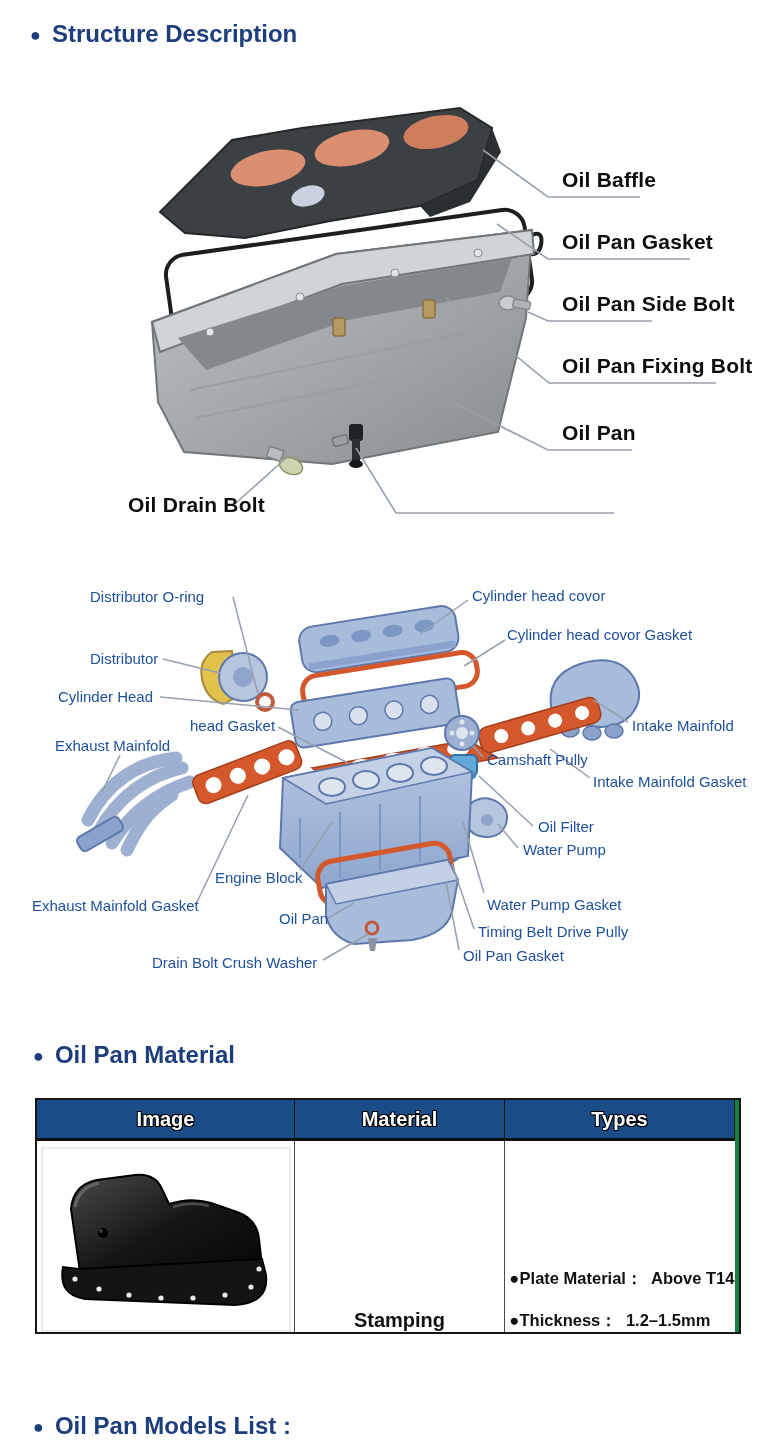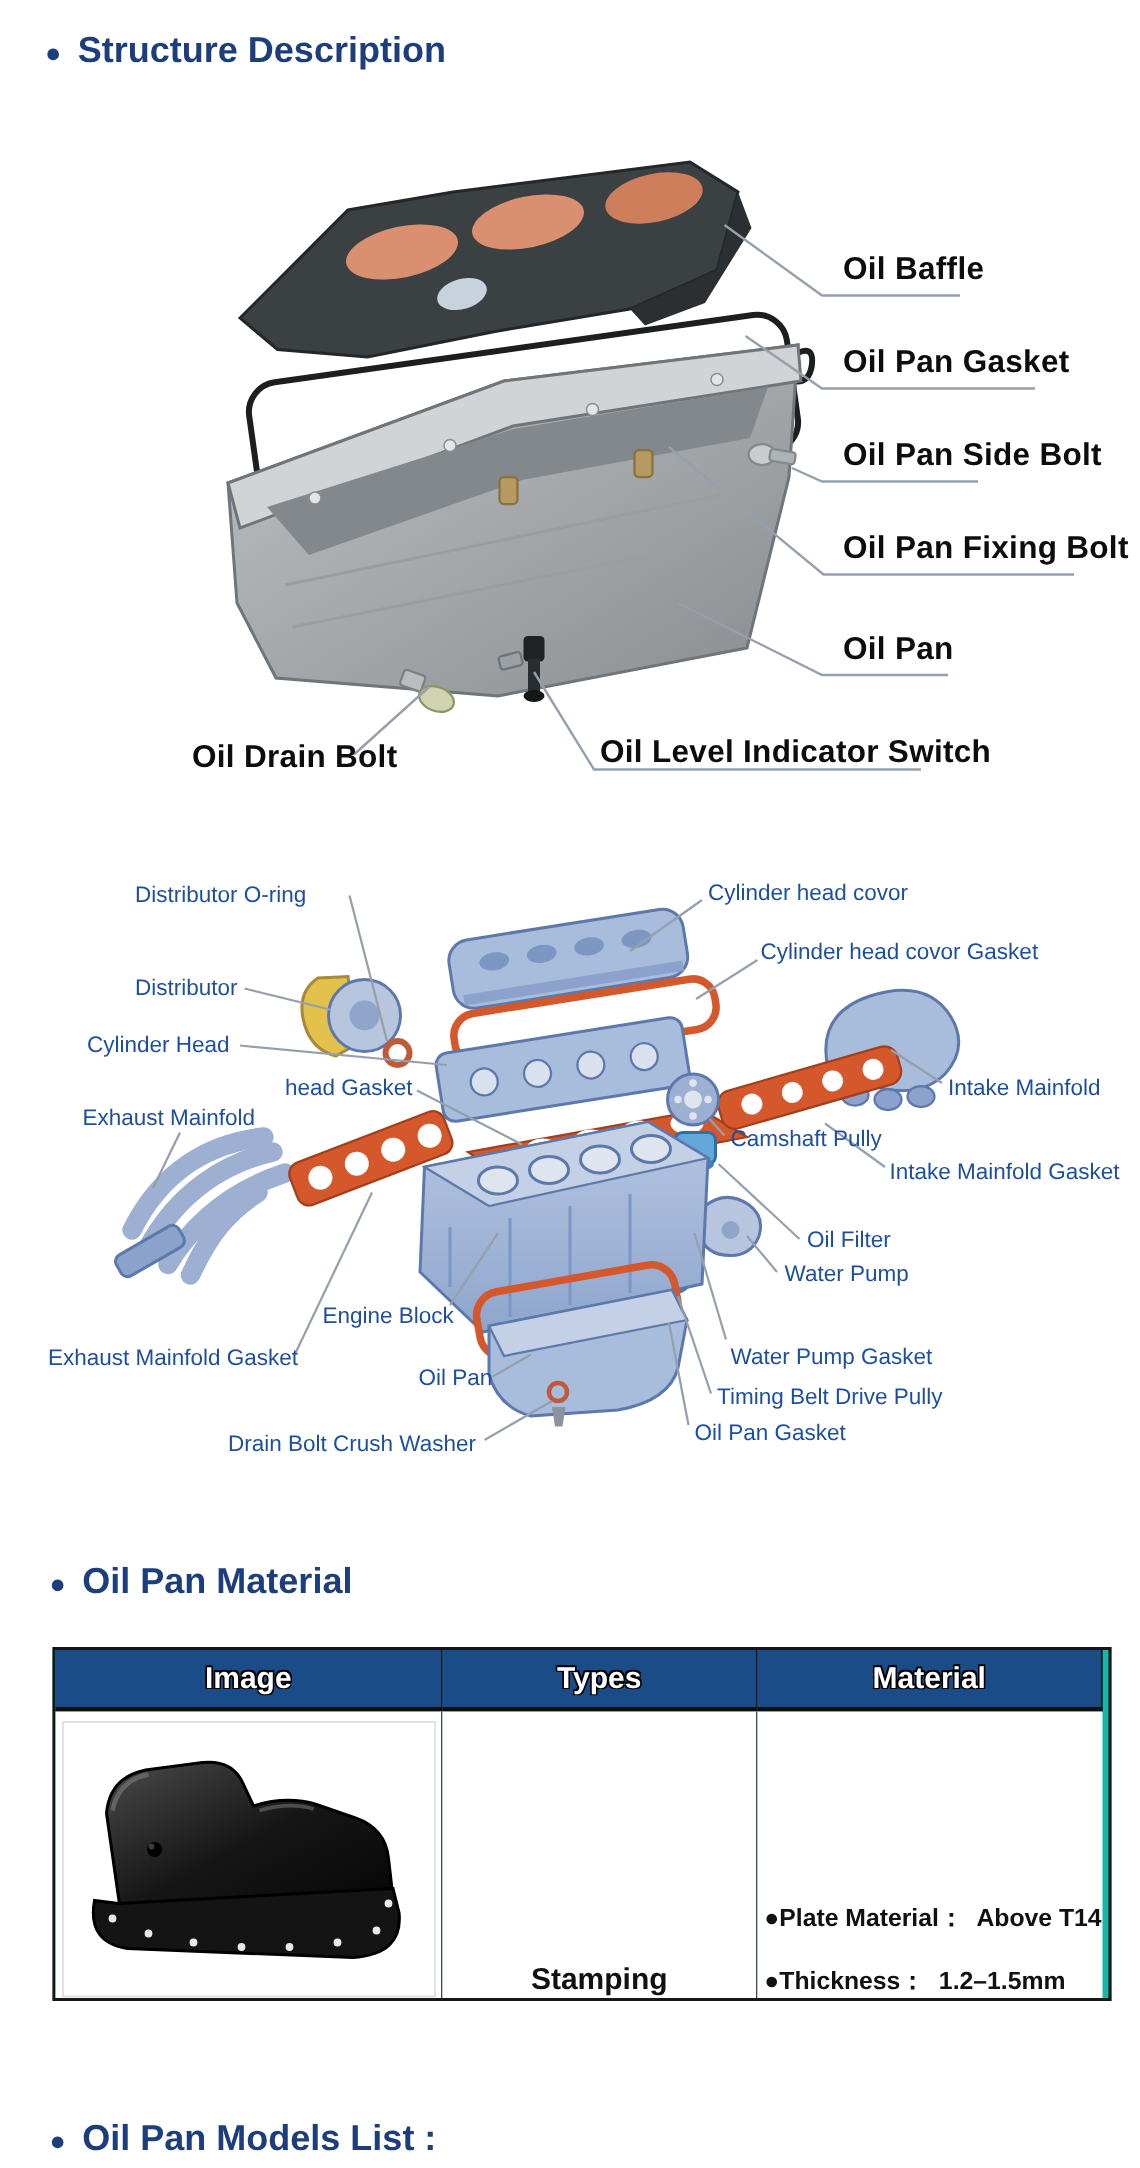--- a/index.html
+++ b/index.html
@@ -17,21 +17,21 @@
     position:absolute;font-weight:bold;font-size:21px;color:#0d0d0d;
     white-space:nowrap;letter-spacing:.2px;
   }
   .d2-label{
     position:absolute;font-weight:normal;font-size:15px;color:#1e4f9c;
     white-space:nowrap;
   }
   
   .mat-table{
     position:absolute;left:35px;top:1098px;width:702px;height:232px;
-    border:2px solid #161616;background:#14b8a6;display:grid;
+    border:2px solid #161616;background:#15803d;display:grid;
     grid-template-columns:258px 210px 230px;grid-template-rows:41px 1fr;
   }
   .mat-th{
     background:#1a4c87;color:#fff;font-weight:bold;font-size:20px;
     display:flex;align-items:center;justify-content:center;
     border-right:1px solid #111;border-bottom:3px solid #111;
     text-shadow:1px 1px 0 #000,-1px -1px 0 #000,1px -1px 0 #000,-1px 1px 0 #000;
   }
   .mat-th:last-child{border-right:none;}
   .mat-td{
@@ -123,21 +123,20 @@
       <polyline points="356,448 396,513 614,513"></polyline>
     </g>
   </svg>
 
   <div class="d1-label" style="left:562px;top:168px">Oil Baffle</div>
   <div class="d1-label" style="left:562px;top:230px">Oil Pan Gasket</div>
   <div class="d1-label" style="left:562px;top:292px">Oil Pan Side Bolt</div>
   <div class="d1-label" style="left:562px;top:354px">Oil Pan Fixing Bolt</div>
   <div class="d1-label" style="left:562px;top:421px">Oil Pan</div>
   <div class="d1-label" style="left:128px;top:493px">Oil Drain Bolt</div>
-  <div class="d1-label" style="left:400px;top:490px">Oil Level Indicator Switch</div>
 
   <svg class="layer" style="top:560px" width="760" height="450" viewBox="0 560 760 450">
 
     <g transform="rotate(-9 380 640)">
       <rect x="300" y="616" width="158" height="46" rx="14" fill="#a8bcdc" stroke="#5d79ab" stroke-width="2"></rect>
       <ellipse cx="330" cy="633" rx="10" ry="6" fill="#7d97c4"></ellipse>
       <ellipse cx="362" cy="633" rx="10" ry="6" fill="#7d97c4"></ellipse>
       <ellipse cx="394" cy="633" rx="10" ry="6" fill="#7d97c4"></ellipse>
       <ellipse cx="426" cy="633" rx="10" ry="6" fill="#7d97c4"></ellipse>
       <rect x="306" y="652" width="148" height="7" fill="#8aa2cc"></rect>
@@ -293,22 +292,22 @@
   <div class="d2-label" style="left:463px;top:947px">Oil Pan Gasket</div>
   <div class="d2-label" style="left:152px;top:954px">Drain Bolt Crush Washer</div>
 
   <div class="heading" style="left:33px;top:1041px">
     <span class="dot">●</span>
     <span>Oil Pan Material</span>
   </div>
 
   <div class="mat-table">
     <div class="mat-th">Image</div>
+    <div class="mat-th">Material</div>
     <div class="mat-th">Types</div>
-    <div class="mat-th">Material</div>
 
     <div class="mat-td">
       <svg width="250" height="185" viewBox="0 0 250 185">
         <defs>
           <linearGradient id="blackPan" x1="0" y1="0" x2="1" y2="1">
             <stop offset="0" stop-color="#4a4a4a"></stop>
               <stop offset=".5" stop-color="#161616"></stop>
               <stop offset="1" stop-color="#050505"></stop>
           </linearGradient>
         </defs>

